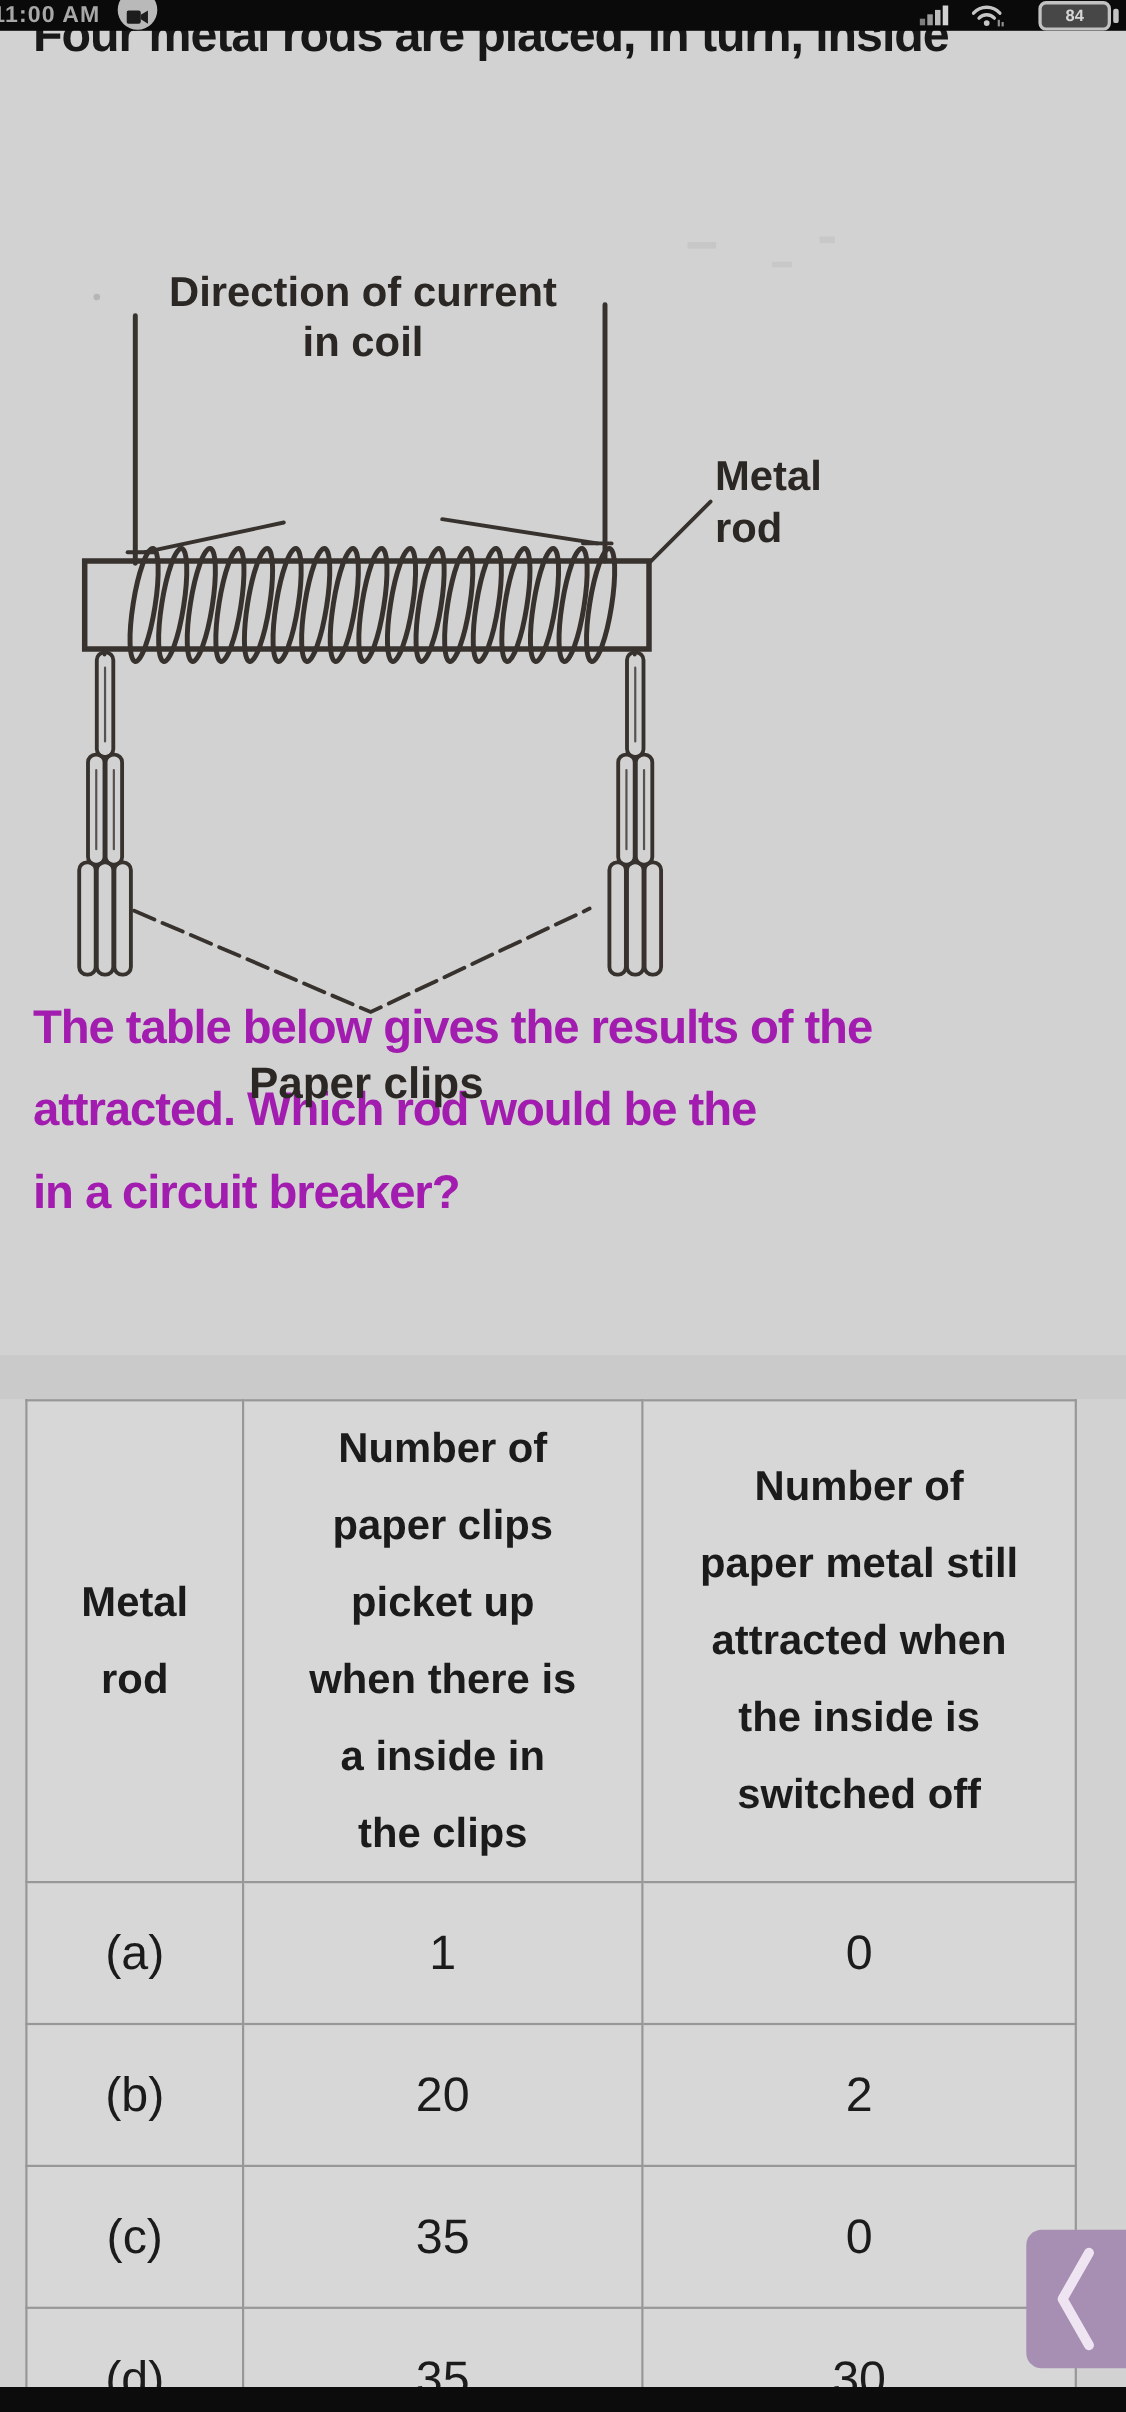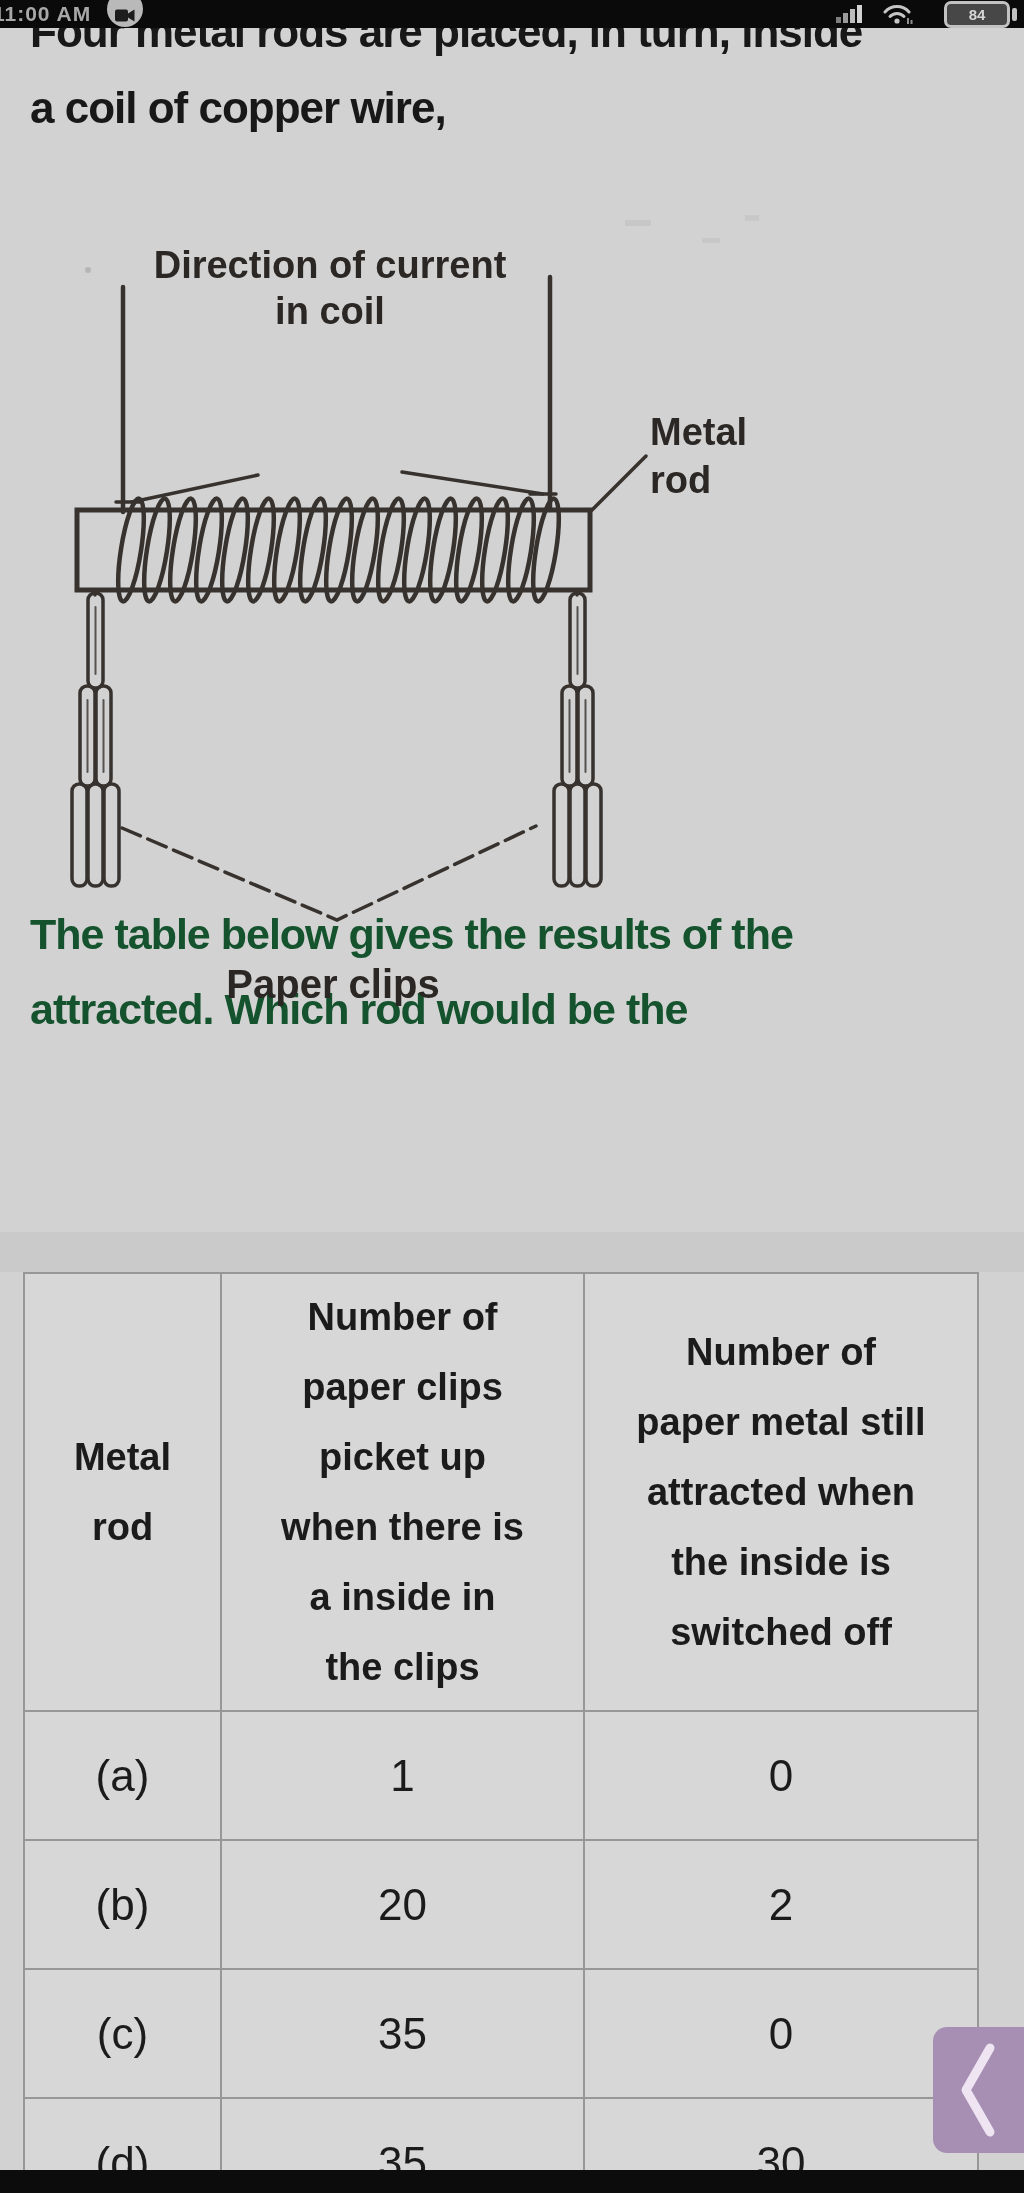--- a/index.html
+++ b/index.html
@@ -21,21 +21,21 @@
   
   .intro{position:absolute;top:-6px;left:30px;right:10px;font-size:44px;font-weight:bold;
          line-height:76px;color:#181818;letter-spacing:-1px;z-index:10;}
 
   
   .diagram{position:absolute;top:160px;left:0;z-index:5;}
   .diagram text{font-family:"Liberation Sans",sans-serif;font-weight:bold;fill:#2b2724;stroke:none;}
 
   
   .question{position:absolute;top:897px;left:30px;right:10px;font-size:43px;font-weight:bold;
-            line-height:75px;color:#14532d;letter-spacing:-1px;}
+            line-height:75px;color:#a21caf;letter-spacing:-1px;}
 
   
   .band{position:absolute;top:1232px;left:0;width:1024px;height:40px;background:#cacaca;}
   .results-table{position:absolute;top:1272px;left:23px;border-collapse:collapse;table-layout:fixed;z-index:6;}
   .results-table td{border:2px solid #979797;background:#d7d7d7;text-align:center;vertical-align:middle;
                     color:#1b1b1b;padding:0;}
   .header-row td{height:436px;font-weight:bold;font-size:38px;}
   .hl{line-height:70px;}
   .data-row td{height:127px;font-size:44px;}
 
@@ -75,21 +75,20 @@
       </svg>
       <div class="battery">
         <span>84</span>
         <i class="nub"></i>
       </div>
     </div>
   </div>
 
   <div class="intro">
     <div>Four metal rods are placed, in turn, inside</div>
-    <div>a coil of copper wire,</div>
   </div>
 
   <svg class="diagram" width="1024" height="850" viewBox="0 0 1024 850">
 
     <circle cx="88" cy="110" r="3" fill="#aaaaaa" opacity="0.7"></circle>
     <rect x="625" y="60" width="26" height="6" fill="#bdbdbd" opacity="0.55"></rect>
     <rect x="702" y="78" width="18" height="5" fill="#bdbdbd" opacity="0.5"></rect>
     <rect x="745" y="55" width="14" height="6" fill="#bdbdbd" opacity="0.45"></rect>
 
     <g stroke="#37322e" fill="none" stroke-linecap="round">
@@ -158,20 +157,21 @@
     <text x="330" y="118" text-anchor="middle" font-size="38">Direction of current</text>
     <text x="330" y="164" text-anchor="middle" font-size="38">in coil</text>
     <text x="650" y="285" font-size="38">Metal</text>
     <text x="650" y="333" font-size="38">rod</text>
     <text x="333" y="838" text-anchor="middle" font-size="40">Paper clips</text>
   </svg>
 
   <div class="question">
     <div>The table below gives the results of the</div>
     <div>attracted. Which rod would be the</div>
+    <div>in a circuit breaker?</div>
   </div>
 
   <div class="band"></div>
 
   <table class="results-table">
     <colgroup>
         <col style="width:197px">
         <col style="width:363px">
         <col style="width:394px">
       </colgroup>

